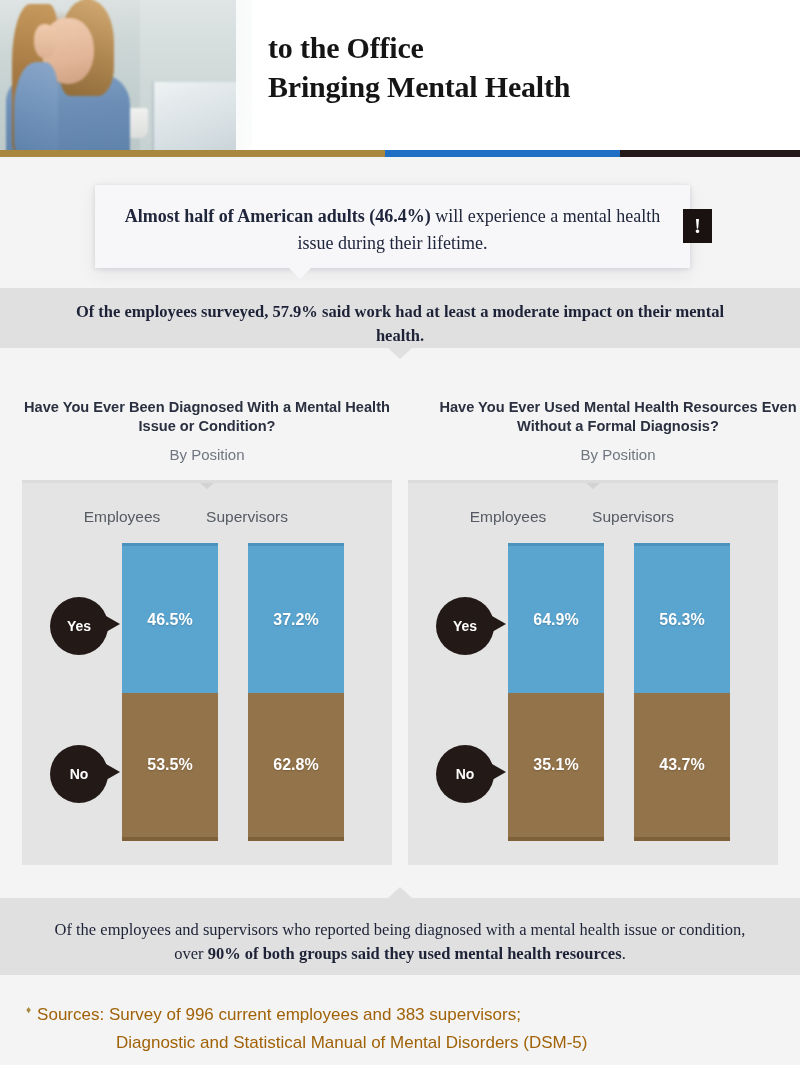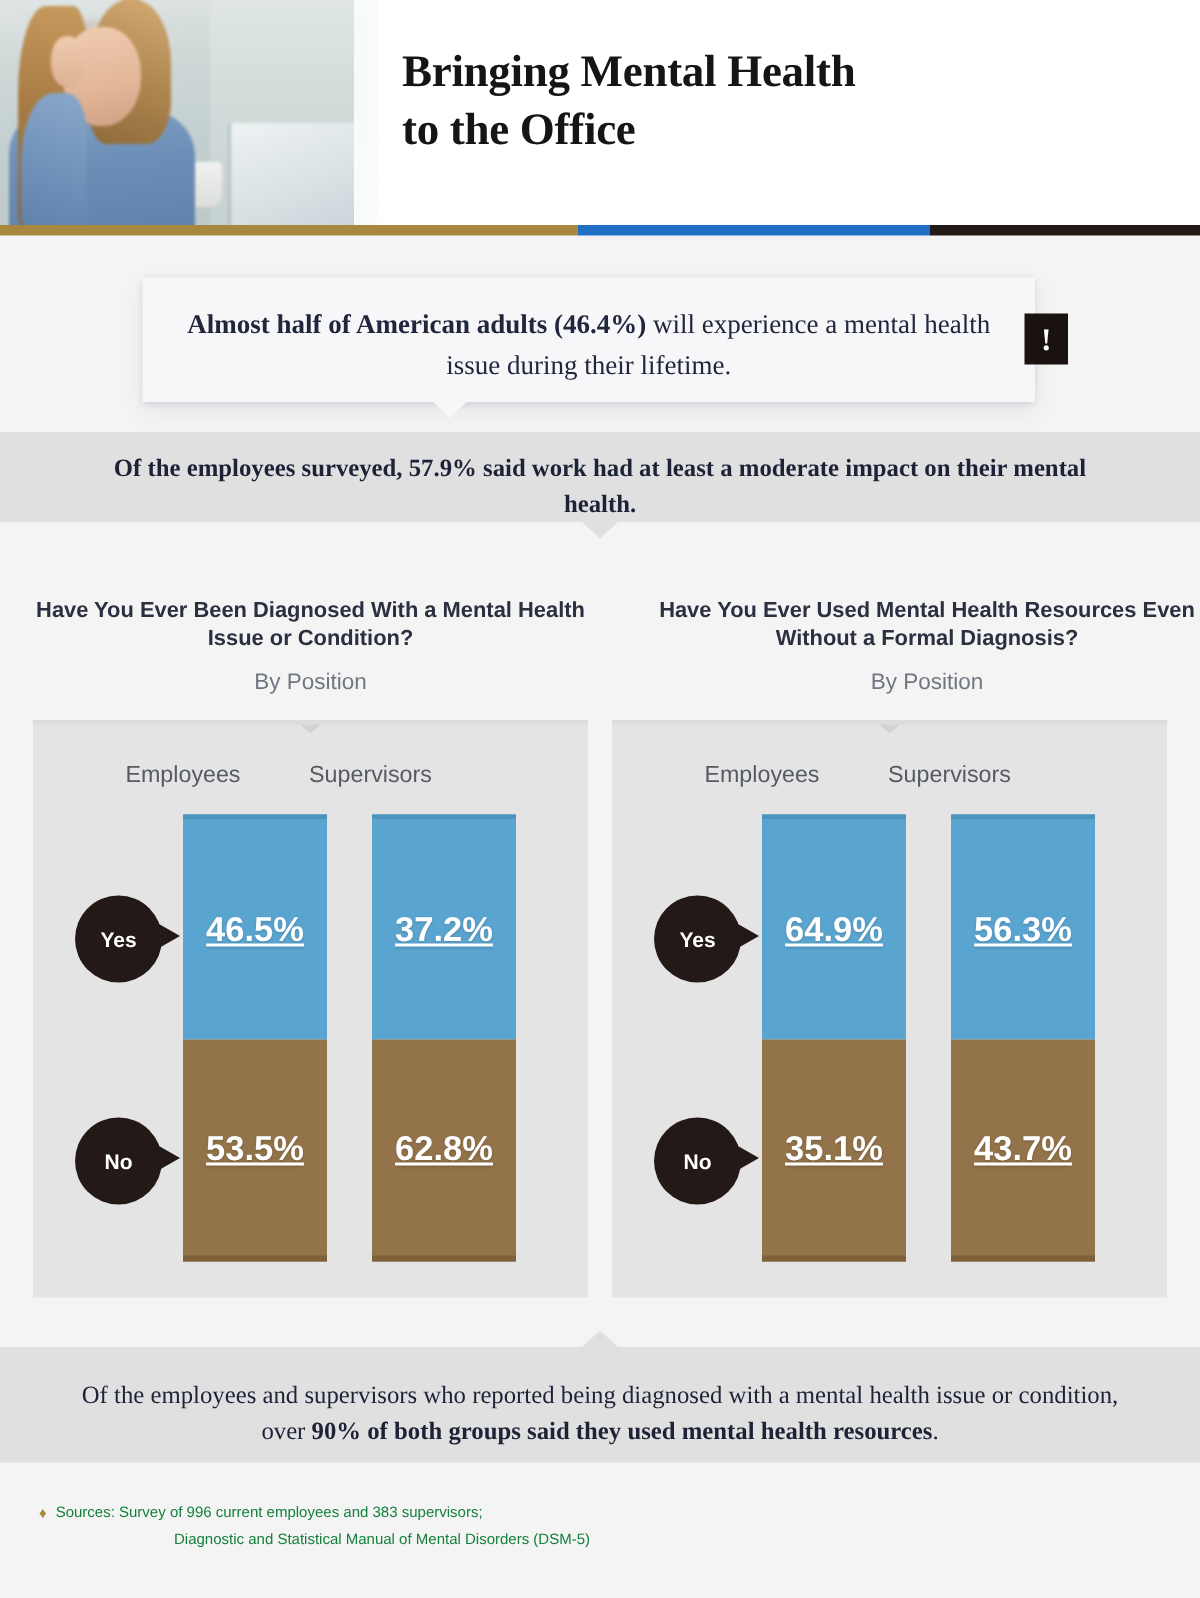--- a/index.html
+++ b/index.html
@@ -134,23 +134,22 @@
   .bars { position: absolute; top: 60px; left: 0; width: 100%; height: 300px; }
   .bar {
     position: absolute; top: 0; width: 96px; height: 298px;
     display: flex; flex-direction: column;
   }
   .bar.b1 { left: 100px; }
   .bar.b2 { left: 226px; }
   .seg {
     position: relative; display: flex; align-items: center; justify-content: center;
     font-family: "Liberation Sans", sans-serif; font-weight: 700;
-    font-size: 23px; color: #ffffff;
+    font-size: 16px; color: #ffffff;
     text-shadow: 0 1px 2px rgba(0,0,0,.18);
-    text-decoration: underline;
   }
   .seg-yes { height: 150px; background: #5aa5d0; border-top: 3px solid #4b92bd; }
   .seg-no  { height: 148px; background: #93734a; border-bottom: 4px solid #7e6039; }
 
   .bubble {
     position: absolute; width: 58px; height: 58px; border-radius: 50%;
     background: #231a17; color: #ffffff;
     display: flex; align-items: center; justify-content: center;
     font-family: "Liberation Sans", sans-serif; font-weight: 700; font-size: 14px;
   }
@@ -169,22 +168,22 @@
   .band-bottom .band-text b { font-weight: 700; }
   .band-bottom-arrow { top: 887px;
     border-left: 12px solid transparent; border-right: 12px solid transparent;
     border-top: none; border-bottom: 11px solid #e0e0e0; }
 
   
   .sources { position: absolute; left: 26px; top: 1001px; width: 740px; }
   .src-row { display: flex; align-items: flex-start; }
   .src-bullet { color: #a8883f; font-size: 10px; line-height: 18px; margin-right: 6px; }
   .src-line {
-    font-family: "Liberation Sans", sans-serif; font-size: 10px;
-    line-height: 1.62; color: #15803d;
+    font-family: "Liberation Sans", sans-serif; font-size: 17px;
+    line-height: 1.62; color: #a16207;
   }
   .src-line2 { margin-left: 90px; }
 </style>
 </head>
 <body>
 
 <div class="page">
 
   <div class="header">
     <div class="header-photo">
@@ -194,22 +193,22 @@
       <div class="ph-shirt"></div>
       <div class="ph-hair-l"></div>
       <div class="ph-hair-r"></div>
       <div class="ph-face"></div>
       <div class="ph-arm"></div>
       <div class="ph-hand"></div>
       <div class="ph-blur"></div>
     </div>
     <div class="header-white"></div>
     <div class="header-title">
+      <div>to the Office</div>
       <div>Bringing Mental Health</div>
-      <div>to the Office</div>
     </div>
   </div>
   <div class="header-bar">
     <div class="hb-tan"></div>
     <div class="hb-blue"></div>
     <div class="hb-dark"></div>
   </div>
 
   <div class="callout">
     <div class="callout-text">

